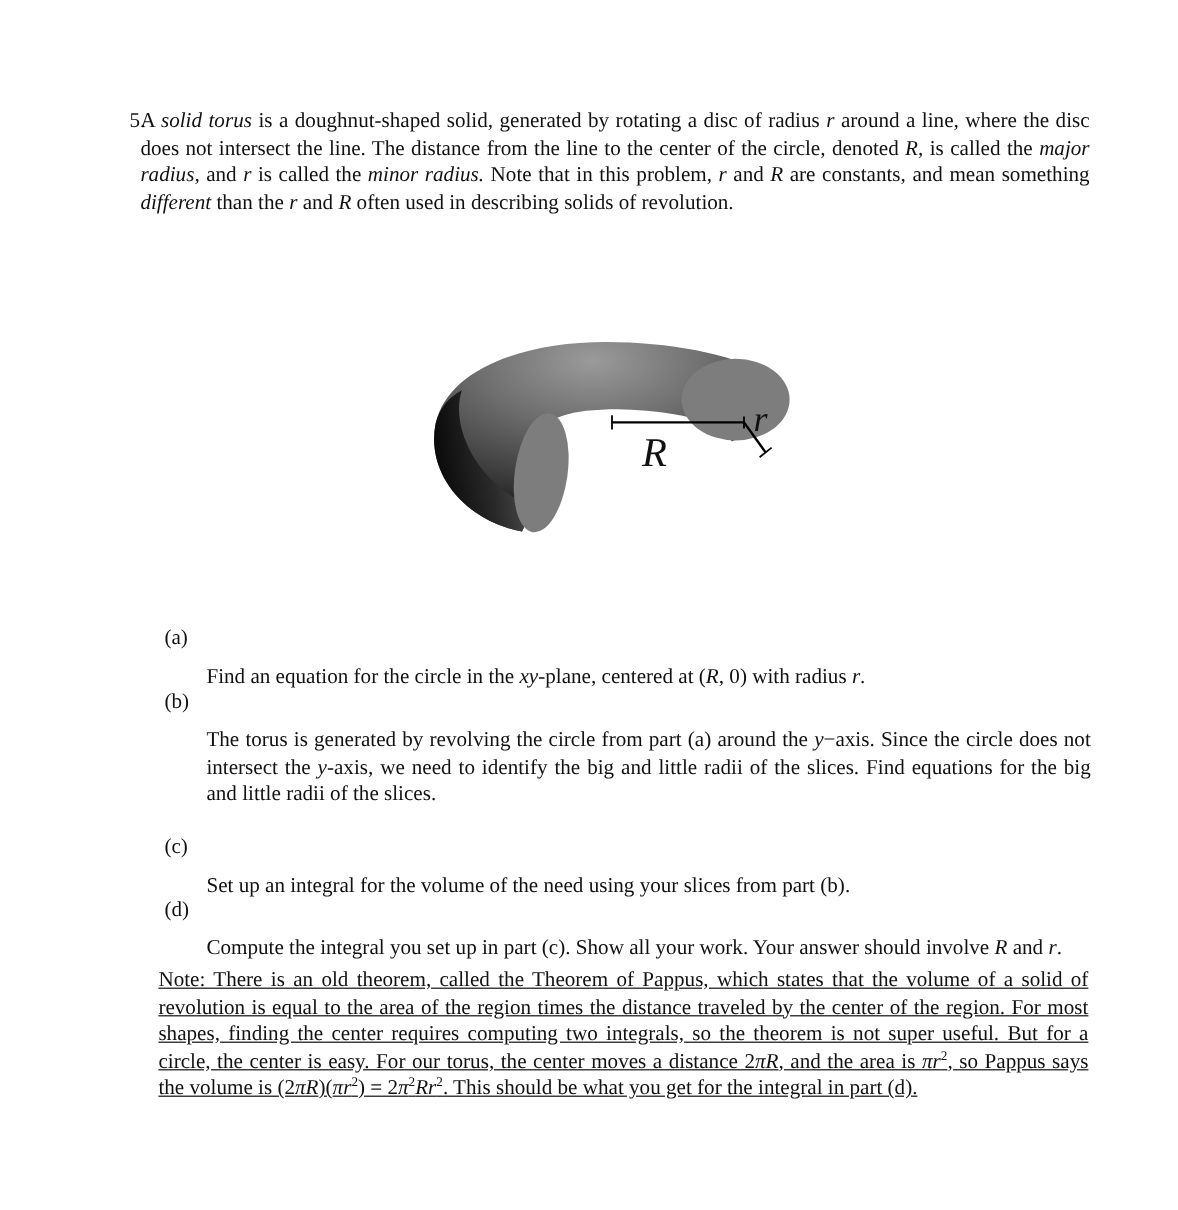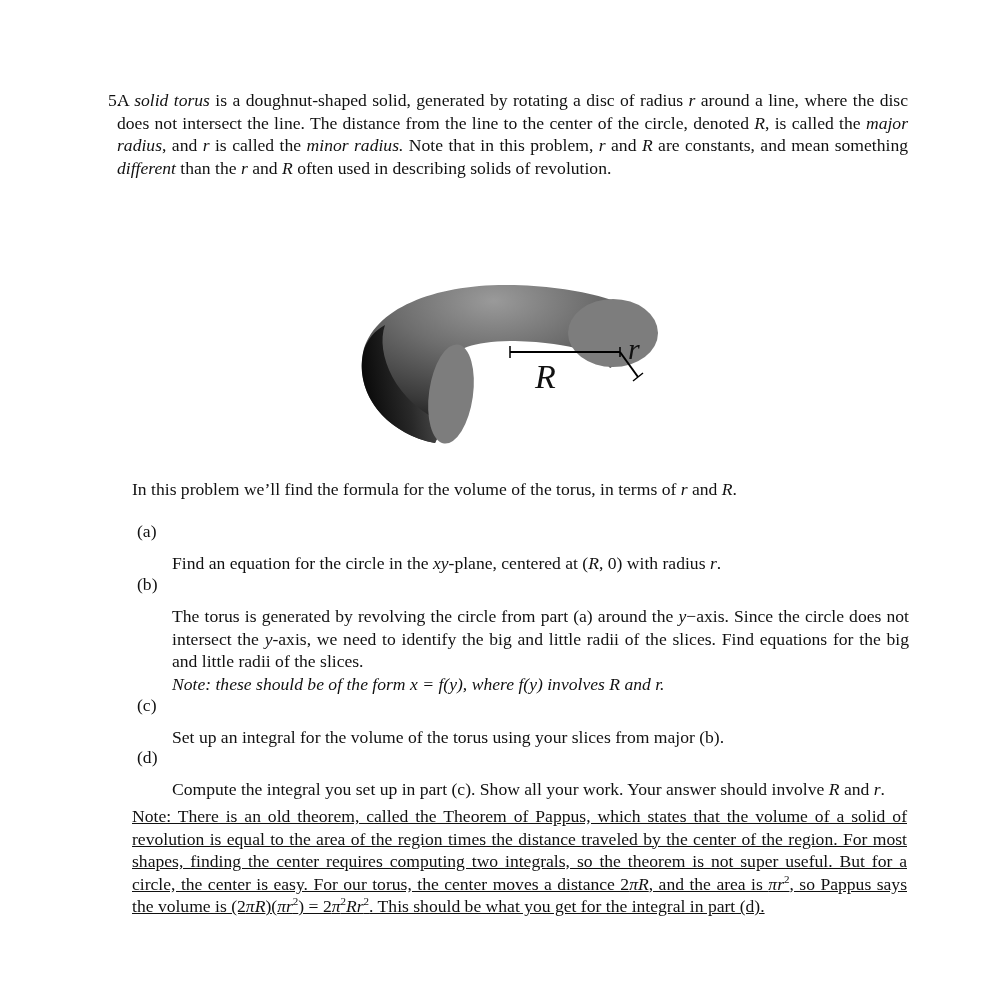--- a/index.html
+++ b/index.html
@@ -56,35 +56,34 @@
       <line x1="155" y1="63" x2="155" y2="75" stroke="#000" stroke-width="1.5"></line>
       <line x1="265" y1="64" x2="265" y2="74" stroke="#000" stroke-width="1.5"></line>
 
       <line x1="265" y1="69" x2="283" y2="94" stroke="#000" stroke-width="2"></line>
       <line x1="278" y1="98" x2="288" y2="90" stroke="#000" stroke-width="1.5"></line>
       <text x="180" y="105" font-family="Liberation Serif, serif" font-style="italic" font-size="34" fill="#111">R</text>
       <text x="273" y="76" font-family="Liberation Serif, serif" font-style="italic" font-size="30" fill="#111">r</text>
     </svg>
   </div>
 
-  <div class="intro txt">In this problem we’ll find the formula for the volume of the torus, in terms of <i>r</i> and <i>R</i>.</div>
 
   <div class="part txt" style="top:520px">
     <span class="lbl">(a)</span>
     <div class="ptxt">Find an equation for the circle in the <i>xy</i>-plane, centered at (<i>R</i>, 0) with radius <i>r</i>.</div>
   </div>
 
   <div class="part txt" style="top:573px">
     <span class="lbl">(b)</span>
-    <div class="ptxt">The torus is generated by revolving the circle from part (a) around the <i>y</i>−axis.  Since the circle does not intersect the <i>y</i>-axis, we need to identify the big and little radii of the slices.  Find equations for the big and little radii of the slices.<br><i>Note: these should be of the form x = f(y), where f(y) involves R and r.</i></div>
+    <div class="ptxt">The torus is generated by revolving the circle from part (a) around the <i>y</i>−axis.  Since the circle does not intersect the <i>y</i>-axis, we need to identify the big and little radii of the slices.  Find equations for the big and little radii of the slices.<br></div>
   </div>
 
   <div class="part txt" style="top:694px">
     <span class="lbl">(c)</span>
-    <div class="ptxt">Set up an integral for the volume of the torus using your slices from major (b).</div>
+    <div class="ptxt">Set up an integral for the volume of the need using your slices from part (b).</div>
   </div>
 
   <div class="part txt" style="top:746px">
     <span class="lbl">(d)</span>
     <div class="ptxt">Compute the integral you set up in part (c).  Show all your work.  Your answer should involve <i>R</i> and <i>r</i>.</div>
   </div>
 
   <div class="note txt" style="top:805px">Note:  There is an old theorem, called the Theorem of Pappus, which states that the volume of a solid of revolution is equal to the area of the region times the distance traveled by the center of the region.  For most shapes, finding the center requires computing two integrals, so the theorem is not super useful.  But for a circle, the center is easy.  For our torus, the center moves a distance 2<i>πR</i>, and the area is <i>πr</i><sup>2</sup>, so Pappus says the volume is (2<i>πR</i>)(<i>πr</i><sup>2</sup>) = 2<i>π</i><sup>2</sup><i>Rr</i><sup>2</sup>.  This should be what you get for the integral in part (d).</div>
 
 </div>

